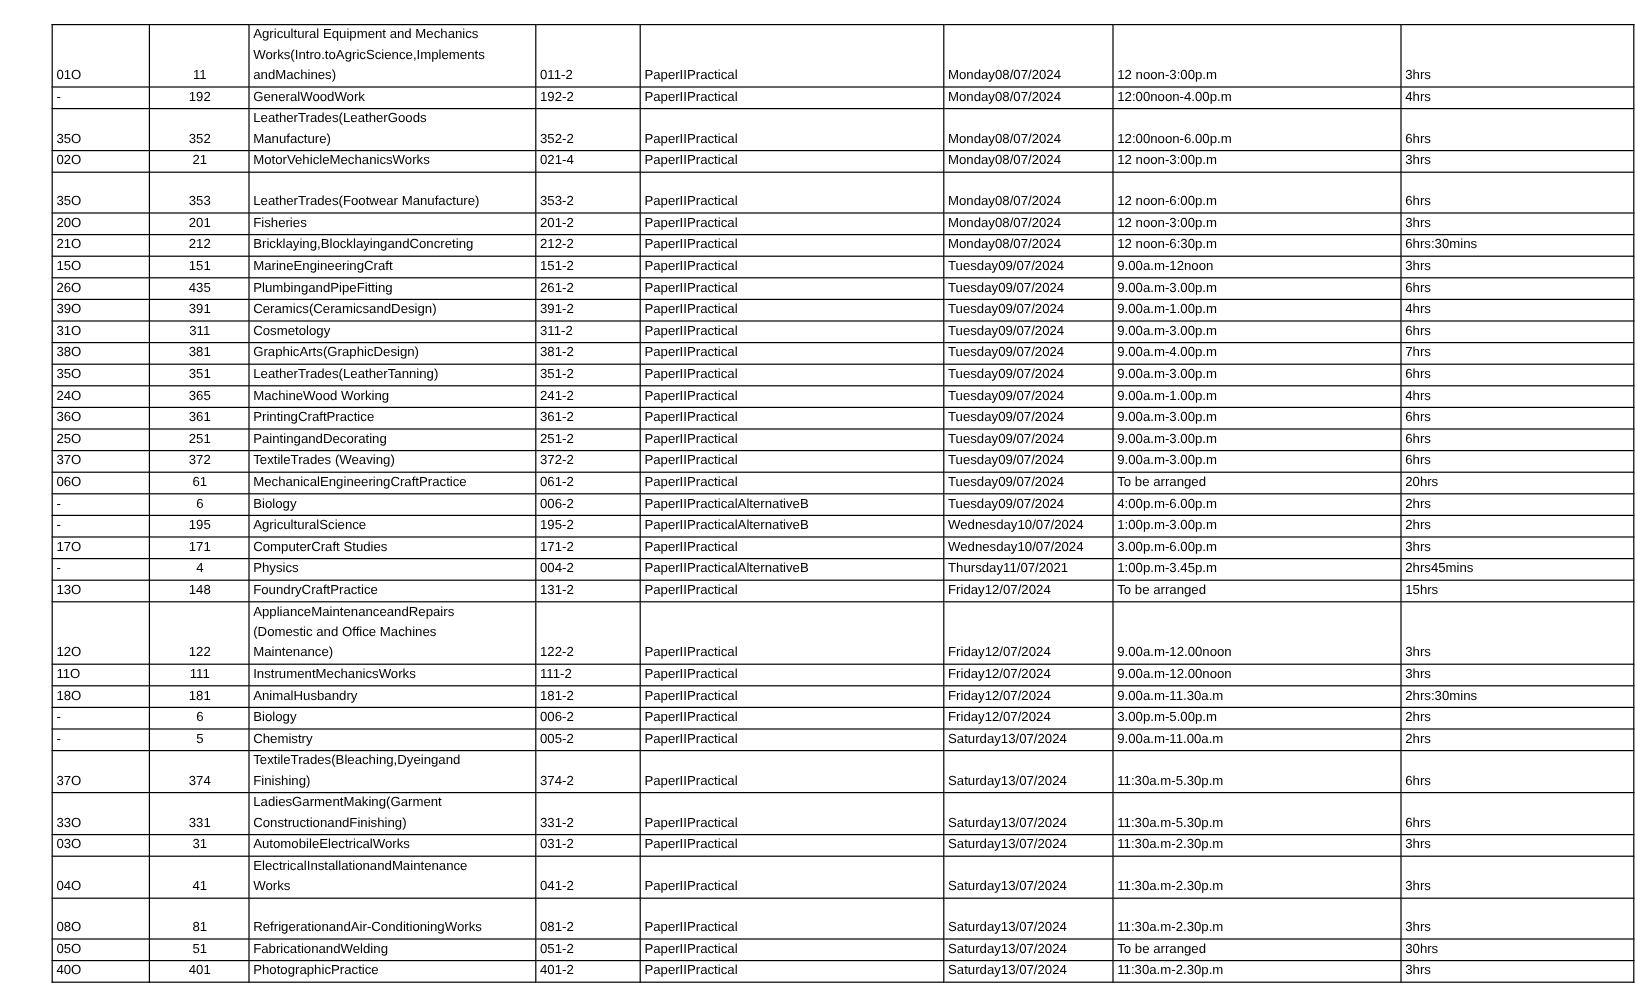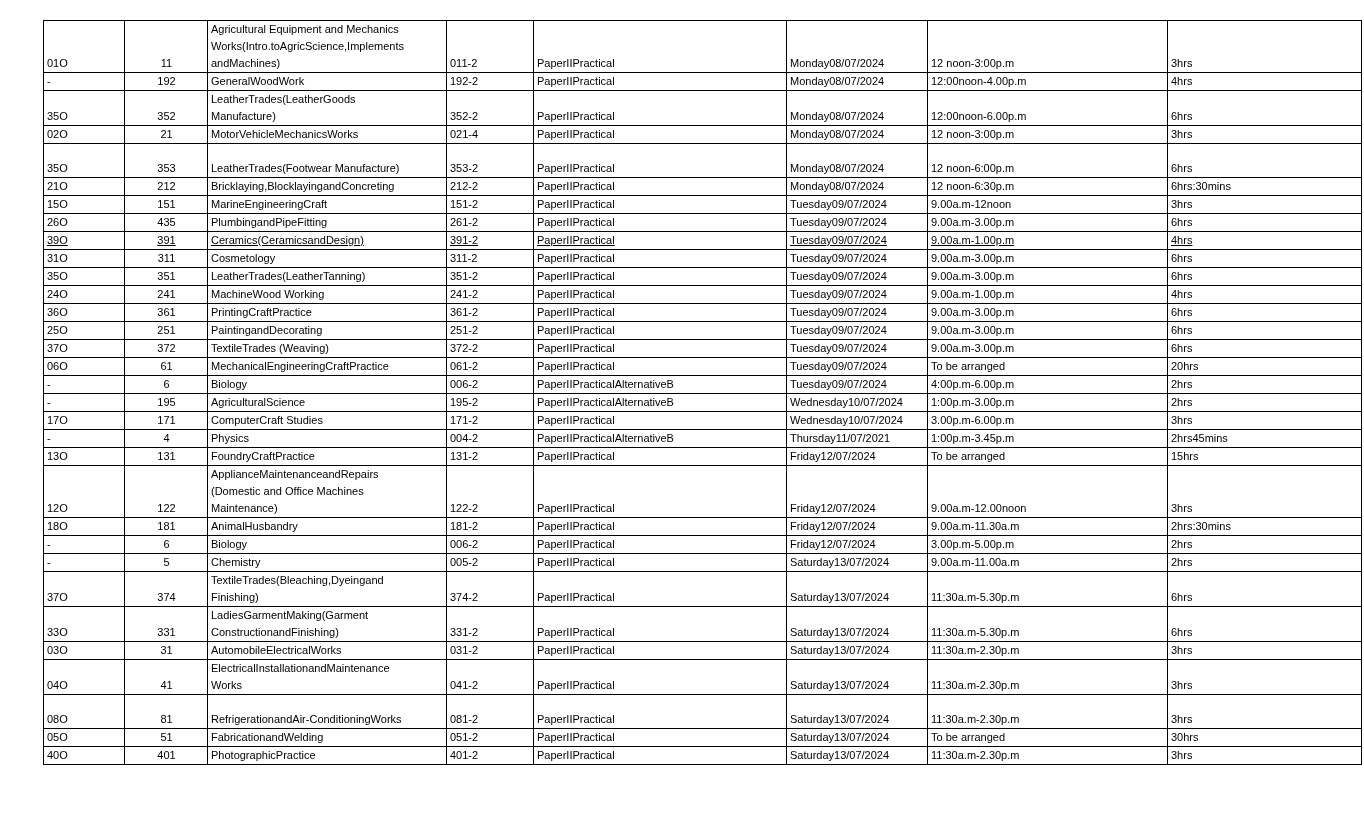--- a/index.html
+++ b/index.html
@@ -112,20 +112,30 @@
           <td class="txt">35O</td>
           <td class="num">353</td>
           <td class="txt">LeatherTrades(Footwear Manufacture)</td>
           <td class="txt">353-2</td>
           <td class="txt">PaperIIPractical</td>
           <td class="txt">Monday08/07/2024</td>
           <td class="txt">12 noon-6:00p.m</td>
           <td class="txt">6hrs</td>
         </tr>
         <tr style="height: 17px;">
+          <td class="txt">20O</td>
+          <td class="num">201</td>
+          <td class="txt">Fisheries</td>
+          <td class="txt">201-2</td>
+          <td class="txt">PaperIIPractical</td>
+          <td class="txt">Monday08/07/2024</td>
+          <td class="txt">12 noon-3:00p.m</td>
+          <td class="txt">3hrs</td>
+        </tr>
+        <tr style="height: 17px;">
           <td class="txt">21O</td>
           <td class="num">212</td>
           <td class="txt">Bricklaying,BlocklayingandConcreting</td>
           <td class="txt">212-2</td>
           <td class="txt">PaperIIPractical</td>
           <td class="txt">Monday08/07/2024</td>
           <td class="txt">12 noon-6:30p.m</td>
           <td class="txt">6hrs:30mins</td>
         </tr>
         <tr style="height: 17px;">
@@ -141,53 +151,63 @@
         <tr style="height: 17px;">
           <td class="txt">26O</td>
           <td class="num">435</td>
           <td class="txt">PlumbingandPipeFitting</td>
           <td class="txt">261-2</td>
           <td class="txt">PaperIIPractical</td>
           <td class="txt">Tuesday09/07/2024</td>
           <td class="txt">9.00a.m-3.00p.m</td>
           <td class="txt">6hrs</td>
         </tr>
-        <tr style="height: 17px; text-decoration: underline;">
+        <tr style="height: 17px;">
           <td class="txt">39O</td>
           <td class="num">391</td>
           <td class="txt">Ceramics(CeramicsandDesign)</td>
           <td class="txt">391-2</td>
           <td class="txt">PaperIIPractical</td>
           <td class="txt">Tuesday09/07/2024</td>
           <td class="txt">9.00a.m-1.00p.m</td>
           <td class="txt">4hrs</td>
         </tr>
         <tr style="height: 17px;">
           <td class="txt">31O</td>
           <td class="num">311</td>
           <td class="txt">Cosmetology</td>
           <td class="txt">311-2</td>
           <td class="txt">PaperIIPractical</td>
           <td class="txt">Tuesday09/07/2024</td>
           <td class="txt">9.00a.m-3.00p.m</td>
           <td class="txt">6hrs</td>
         </tr>
         <tr style="height: 17px;">
+          <td class="txt">38O</td>
+          <td class="num">381</td>
+          <td class="txt">GraphicArts(GraphicDesign)</td>
+          <td class="txt">381-2</td>
+          <td class="txt">PaperIIPractical</td>
+          <td class="txt">Tuesday09/07/2024</td>
+          <td class="txt">9.00a.m-4.00p.m</td>
+          <td class="txt">7hrs</td>
+        </tr>
+        <tr style="height: 17px;">
           <td class="txt">35O</td>
           <td class="num">351</td>
           <td class="txt">LeatherTrades(LeatherTanning)</td>
           <td class="txt">351-2</td>
           <td class="txt">PaperIIPractical</td>
           <td class="txt">Tuesday09/07/2024</td>
           <td class="txt">9.00a.m-3.00p.m</td>
           <td class="txt">6hrs</td>
         </tr>
         <tr style="height: 17px;">
           <td class="txt">24O</td>
-          <td class="num">241</td>
+          <td class="num">365</td>
           <td class="txt">MachineWood Working</td>
           <td class="txt">241-2</td>
           <td class="txt">PaperIIPractical</td>
           <td class="txt">Tuesday09/07/2024</td>
           <td class="txt">9.00a.m-1.00p.m</td>
           <td class="txt">4hrs</td>
         </tr>
         <tr style="height: 17px;">
           <td class="txt">36O</td>
           <td class="num">361</td>
@@ -263,40 +283,50 @@
           <td class="num">4</td>
           <td class="txt">Physics</td>
           <td class="txt">004-2</td>
           <td class="txt">PaperIIPracticalAlternativeB</td>
           <td class="txt">Thursday11/07/2021</td>
           <td class="txt">1:00p.m-3.45p.m</td>
           <td class="txt">2hrs45mins</td>
         </tr>
         <tr style="height: 17px;">
           <td class="txt">13O</td>
-          <td class="num">131</td>
+          <td class="num">148</td>
           <td class="txt">FoundryCraftPractice</td>
           <td class="txt">131-2</td>
           <td class="txt">PaperIIPractical</td>
           <td class="txt">Friday12/07/2024</td>
           <td class="txt">To be arranged</td>
           <td class="txt">15hrs</td>
         </tr>
         <tr style="height: 51px;">
           <td class="txt">12O</td>
           <td class="num">122</td>
           <td class="txt">ApplianceMaintenanceandRepairs
 (Domestic and Office Machines
 Maintenance)</td>
           <td class="txt">122-2</td>
           <td class="txt">PaperIIPractical</td>
           <td class="txt">Friday12/07/2024</td>
           <td class="txt">9.00a.m-12.00noon</td>
           <td class="txt">3hrs</td>
         </tr>
+        <tr style="height: 17px;">
+          <td class="txt">11O</td>
+          <td class="num">111</td>
+          <td class="txt">InstrumentMechanicsWorks</td>
+          <td class="txt">111-2</td>
+          <td class="txt">PaperIIPractical</td>
+          <td class="txt">Friday12/07/2024</td>
+          <td class="txt">9.00a.m-12.00noon</td>
+          <td class="txt">3hrs</td>
+        </tr>
         <tr style="height: 17px; margin-left: 31px;">
           <td class="txt">18O</td>
           <td class="num">181</td>
           <td class="txt">AnimalHusbandry</td>
           <td class="txt">181-2</td>
           <td class="txt">PaperIIPractical</td>
           <td class="txt">Friday12/07/2024</td>
           <td class="txt">9.00a.m-11.30a.m</td>
           <td class="txt">2hrs:30mins</td>
         </tr>

